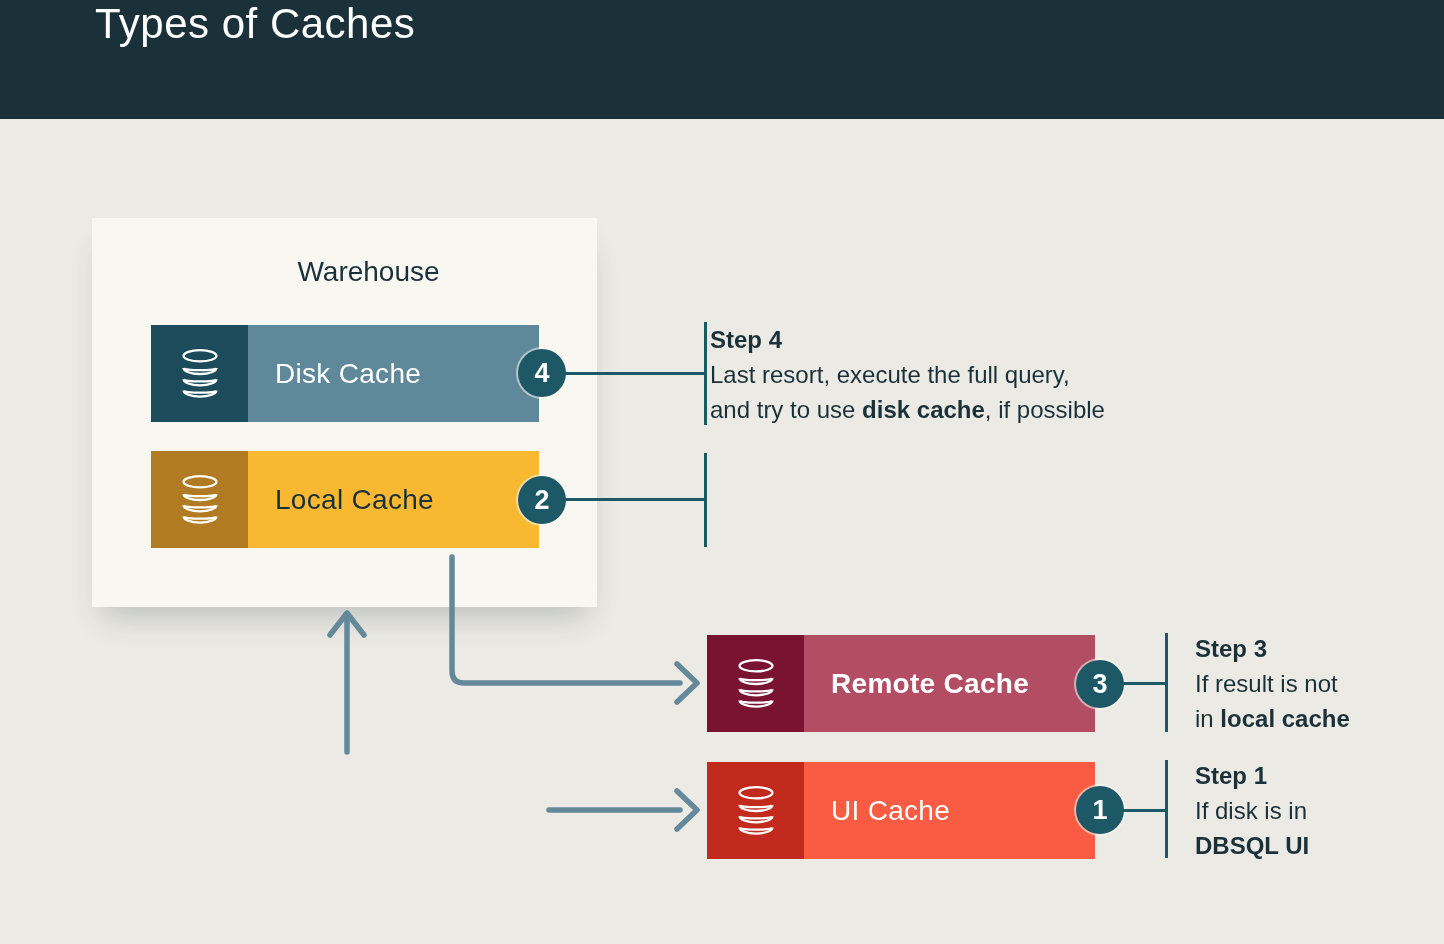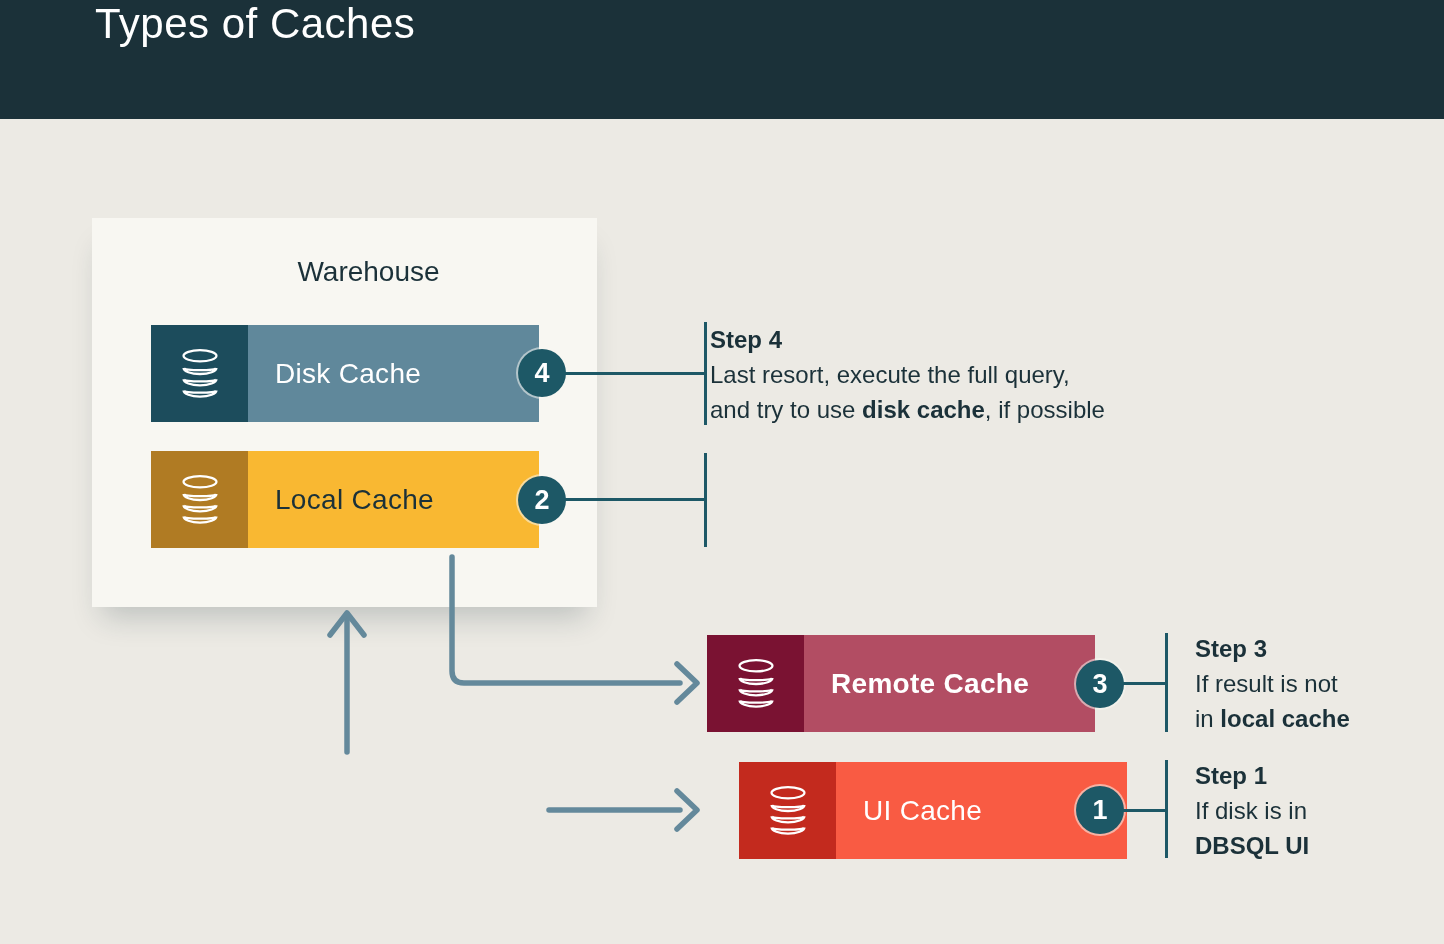--- a/index.html
+++ b/index.html
@@ -110,21 +110,21 @@
       <svg width="52" height="58" viewBox="0 0 60 60">
         <ellipse class="db-icon" cx="30" cy="9" rx="19" ry="6.5"></ellipse>
         <path class="db-icon" d="M11,23 a19,7 0 0 0 38,0 a19,2.6 0 0 1 -38,0"></path>
         <path class="db-icon" d="M11,36 a19,7 0 0 0 38,0 a19,2.6 0 0 1 -38,0"></path>
         <path class="db-icon" d="M11,49 a19,7 0 0 0 38,0 a19,2.6 0 0 1 -38,0"></path>
       </svg>
     </div>
     <div class="bar-label">Remote Cache</div>
   </div>
 
-  <div class="bar bar-ui" style="left:707px;top:762px;margin-left:32px;">
+  <div class="bar bar-ui" style="left:707px;top:762px;">
     <div class="bar-icon">
       <svg width="52" height="58" viewBox="0 0 60 60">
         <ellipse class="db-icon" cx="30" cy="9" rx="19" ry="6.5"></ellipse>
         <path class="db-icon" d="M11,23 a19,7 0 0 0 38,0 a19,2.6 0 0 1 -38,0"></path>
         <path class="db-icon" d="M11,36 a19,7 0 0 0 38,0 a19,2.6 0 0 1 -38,0"></path>
         <path class="db-icon" d="M11,49 a19,7 0 0 0 38,0 a19,2.6 0 0 1 -38,0"></path>
       </svg>
     </div>
     <div class="bar-label">UI Cache</div>
   </div>

